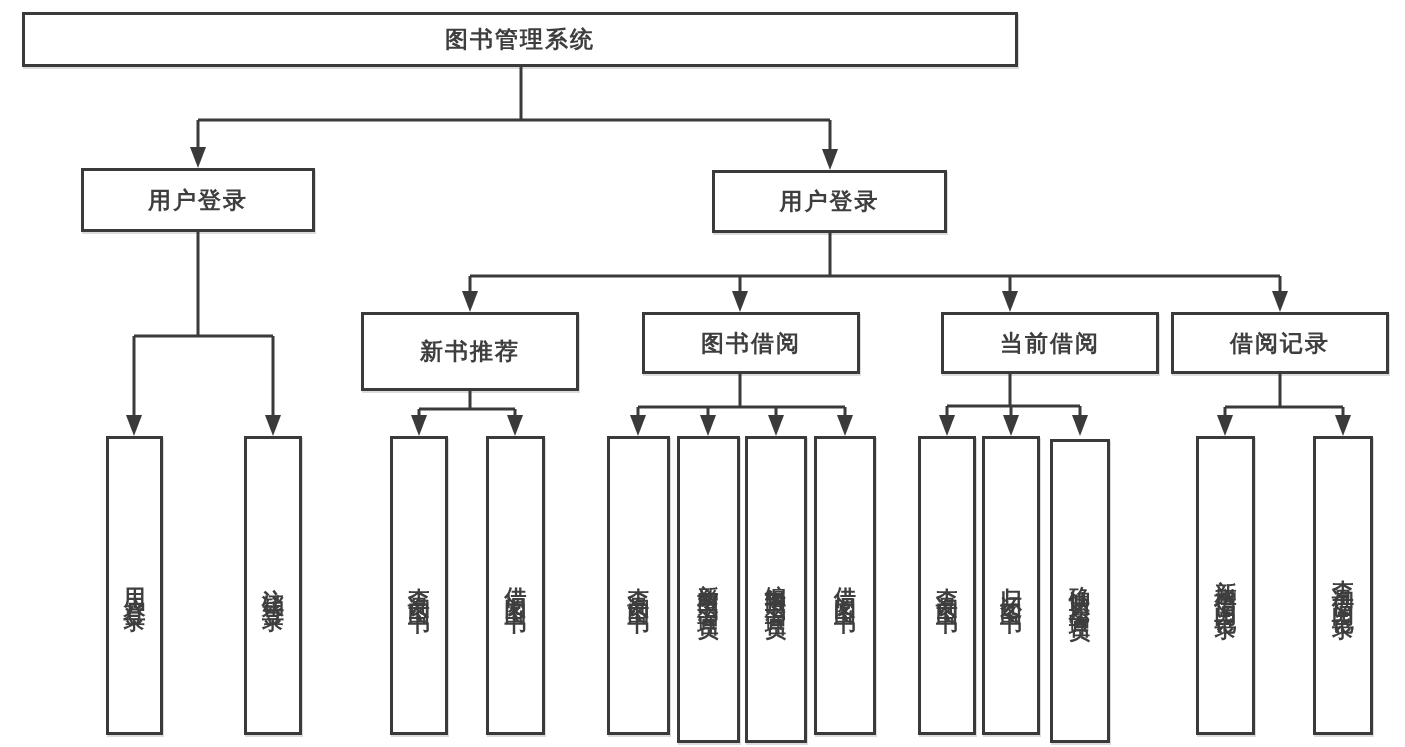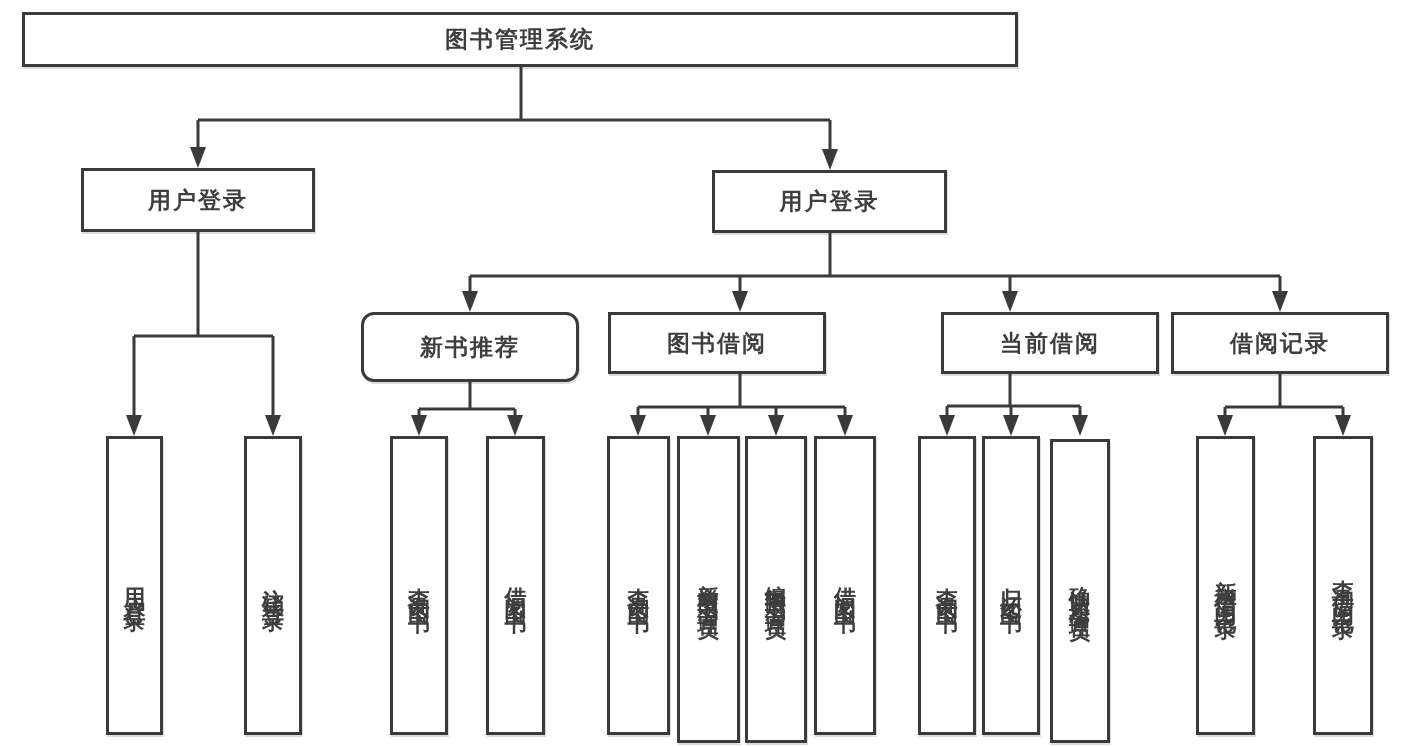--- a/index.html
+++ b/index.html
@@ -112,24 +112,24 @@
     <span class="hlabel">图书管理系统</span>
   </div>
 
   <div class="node" style="left:81px; top:168px; width:234px; height:64px;">
     <span class="hlabel">用户登录</span>
   </div>
   <div class="node" style="left:712px; top:170px; width:235px; height:63px;">
     <span class="hlabel">用户登录</span>
   </div>
 
-  <div class="node" style="left:361px; top:312px; width:218px; height:70px;border-radius:13px;">
+  <div class="node" style="left:361px; top:312px; width:218px; height:79px;">
     <span class="hlabel">新书推荐</span>
   </div>
-  <div class="node" style="left:608px; top:312px; width:218px; height:62px;">
+  <div class="node" style="left:642px; top:312px; width:218px; height:62px;">
     <span class="hlabel">图书借阅</span>
   </div>
   <div class="node" style="left:901px; top:312px; width:218px; height:62px;margin-left:40px;">
     <span class="hlabel">当前借阅</span>
   </div>
   <div class="node" style="left:1171px; top:312px; width:218px; height:62px;">
     <span class="hlabel">借阅记录</span>
   </div>
 
   <div class="node" style="left:106px; top:436px; width:57px; height:299px;">

